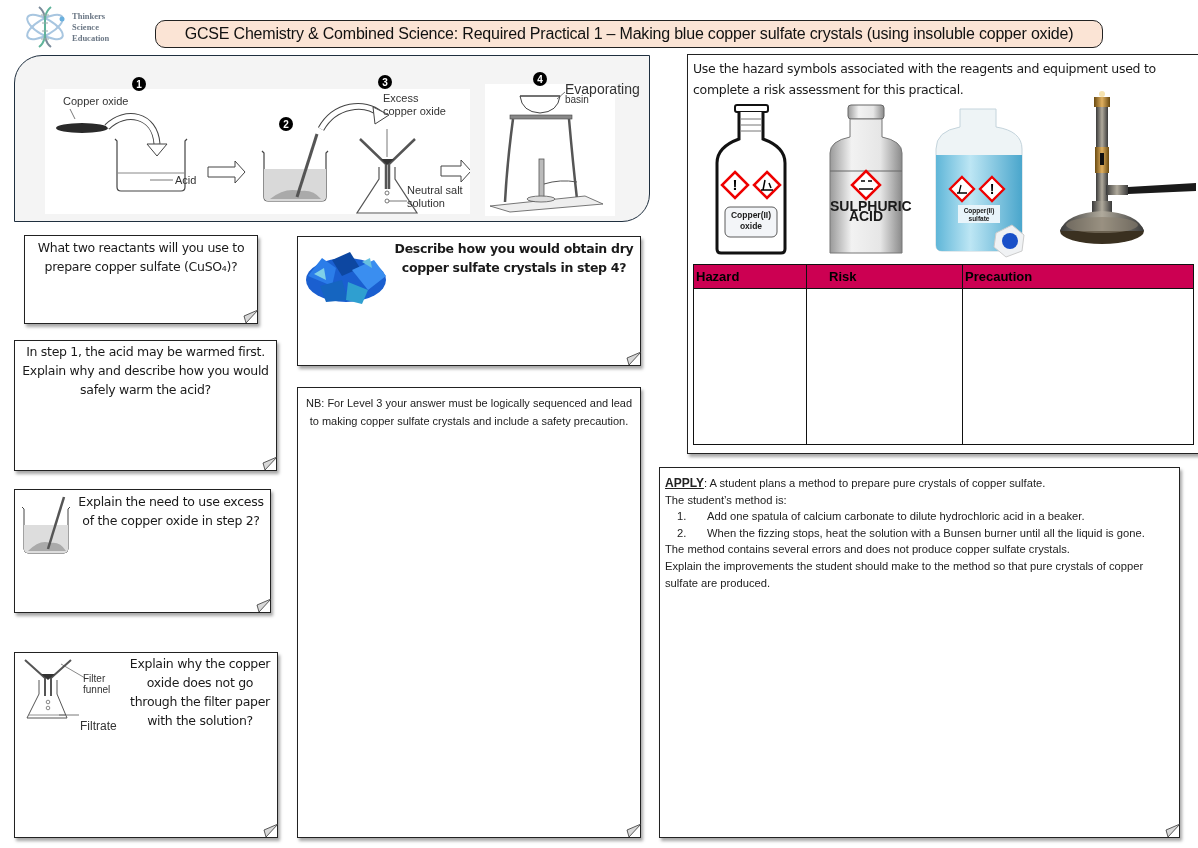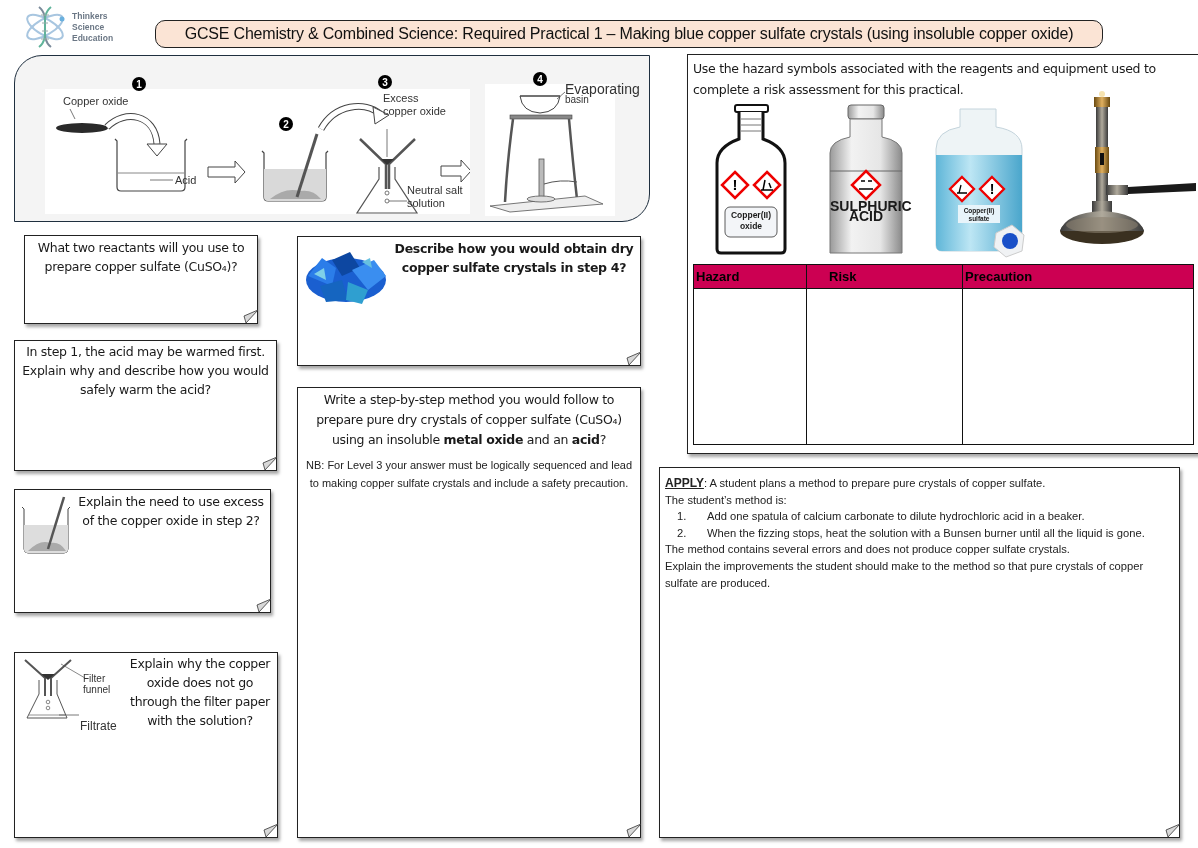--- a/index.html
+++ b/index.html
@@ -2,21 +2,21 @@
 <html><head>
 <meta charset="utf-8">
 <style>
   * { box-sizing: border-box; margin: 0; padding: 0; }
   html, body { width: 1198px; height: 848px; background: #ffffff; overflow: hidden; }
   body { position: relative; font-family: "Liberation Sans", sans-serif; color: #1a1a1a; }
 
   
   .logo { position: absolute; left: 22px; top: 3px; width: 110px; height: 48px; display: flex; align-items: center; }
   .logo svg { width: 46px; height: 48px; }
-  .logo-text { font-family: Liberation Sans, sans-serif; font-size: 8.5px; font-weight: bold; color: #6b7785; line-height: 11px; margin-left: 4px; }
+  .logo-text { font-family: Liberation Serif, serif; font-size: 8.5px; font-weight: bold; color: #6b7785; line-height: 11px; margin-left: 4px; }
   .title-bar { position: absolute; left: 155px; top: 20px; width: 948px; height: 28px; background: #fbe4d5; border: 1px solid #222; border-radius: 10px; display: flex; align-items: center; justify-content: center; font-family: "Liberation Sans Narrow", "Liberation Sans", sans-serif; font-size: 16px; letter-spacing: -0.2px; color: #111; }
 
   
   .diagram-panel { position: absolute; left: 14px; top: 55px; width: 636px; height: 167px; background: #f4f4f4; border: 1.5px solid #1f2f3f; border-radius: 28px 0 28px 0; }
   .diagram-area { position: absolute; left: 30px; top: 33px; width: 425px; height: 125px; background: #fff; }
   .diagram-area-2 { position: absolute; left: 470px; top: 28px; width: 130px; height: 132px; background: #fff; }
   .step-num { position: absolute; width: 14px; height: 14px; border-radius: 50%; background: #000; color: #fff; font-size: 10px; font-weight: bold; display: flex; align-items: center; justify-content: center; }
   .diag-label { position: absolute; font-size: 11px; color: #333; line-height: 12px; }
 
   
@@ -194,23 +194,20 @@
     <polygon points="60,16 68,12 70,22" fill="#66c0e0"></polygon>
   </svg>
   <div class="card-q" style="position:absolute; left:92px; top:2px; width:248px;font-weight:bold;">Describe how you would obtain dry copper sulfate crystals in step 4?</div>
   <svg class="fold" viewBox="0 0 18 18">
       <polygon points="18,4 6,17 4,10" fill="#d8d8d8" stroke="#333" stroke-width="0.8"></polygon>
     </svg>
   <div style="position:absolute; left:0; top:50px; right:0; bottom:0;"></div>
 </div>
 
 <div class="card" style="left:297px; top:387px; width:344px; height:451px;">
-  <div class="card-q" style="padding:2px 10px 0; line-height:20px; font-size:12.5px;">
-    <span>Write a step-by-step method you would follow to prepare pure dry crystals of copper sulfate (CuSO₄) using an insoluble </span><b>metal oxide</b><span> and an </span><b>acid</b><span>?</span>
-  </div>
   <div style="padding:7px 8px 0; font-size:11px; line-height:17.5px; text-align:justify; text-align-last:center; color:#222;">NB: For Level 3 your answer must be logically sequenced and lead to making copper sulfate crystals and include a safety precaution.</div>
   <svg class="fold" viewBox="0 0 18 18">
       <polygon points="18,4 6,17 4,10" fill="#d8d8d8" stroke="#333" stroke-width="0.8"></polygon>
     </svg>
   <div style="position:absolute; left:0; top:130px; right:0; bottom:0;"></div>
 </div>
 
 <div class="card hazard-panel">
   <div class="hazard-intro">Use the hazard symbols associated with the reagents and equipment used to complete a risk assessment for this practical.</div>
 

